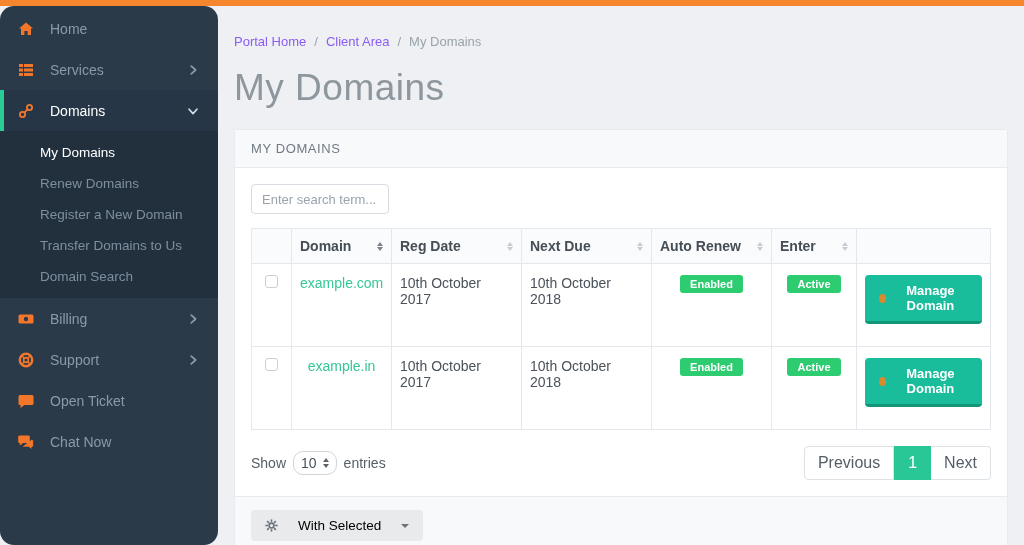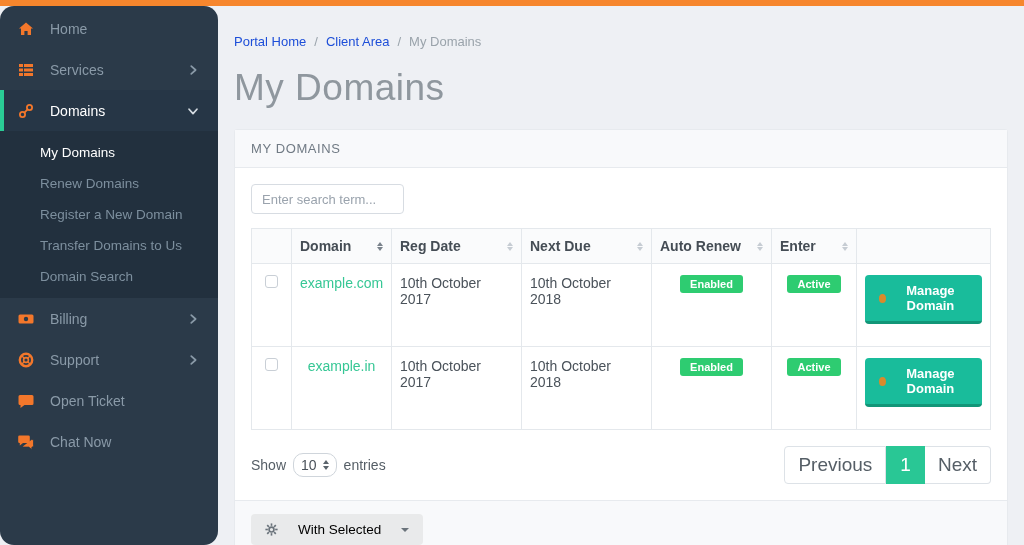--- a/index.html
+++ b/index.html
@@ -15,29 +15,29 @@
   .nav-item .ico { width:24px; display:flex; justify-content:center; margin-right:12px; }
   .nav-item .chev { margin-left:auto; display:flex; }
   .nav-item.active { background:#263646; color:#ffffff; border-left:4px solid #2acc96; padding-left:10px; }
   .submenu { background:#22303e; padding:6px 0; }
   .sub-item { height:31px; display:flex; align-items:center; padding-left:40px; font-size:13.5px; color:#7d8f9e; cursor:pointer; }
   .sub-item.active { color:#ffffff; }
 
   
   .main { flex:1; padding:0 16px; background:#eef0f4; }
   .breadcrumb { margin-top:28px; font-size:13px; color:#9aa3ab; display:flex; gap:8px; align-items:center; }
-  .breadcrumb a { color:#1d4ed8; text-decoration:none; cursor:pointer; }
+  .breadcrumb a { color:#8b5cf6; text-decoration:none; cursor:pointer; }
   .page-title { font-size:37px; font-weight:300; color:#8f979e; margin:18px 0 20px 0; letter-spacing:0.5px; }
 
   .panel { background:#ffffff; border:1px solid #e7eaee; border-radius:3px; }
   .panel-header { background:#f8f9fb; border-bottom:1px solid #e7eaee; padding:11px 16px; font-size:13px; letter-spacing:0.6px; color:#707a84; }
   .panel-body { padding:16px; }
   .toolbar { display:flex; justify-content:space-between; align-items:center; margin-bottom:14px; }
   .showing { font-size:15px; color:#3f474e; }
-  .search-input { width:153px; height:30px; border:1px solid #d7dce2; border-radius:4px; padding:0 10px; font-size:13px; color:#4a525a; font-family:"Liberation Sans", sans-serif; outline:none; }
+  .search-input { width:138px; height:30px; border:1px solid #d7dce2; border-radius:4px; padding:0 10px; font-size:13px; color:#4a525a; font-family:"Liberation Sans", sans-serif; outline:none; }
   .search-input::placeholder { color:#9aa3ad; }
 
   table.domains { width:100%; border-collapse:collapse; table-layout:fixed; }
   .domains th, .domains td { border:1px solid #e4e8ec; font-size:14px; vertical-align:top; }
   .domains th { background:#fafbfc; text-align:left; padding:9px 8px; color:#454d55; font-weight:bold; cursor:pointer; }
   .domains th .th-inner { display:flex; align-items:center; justify-content:space-between; }
   .domains td { padding:11px 8px 22px 8px; color:#4a525a; }
   .col-check { width:40px; } .col-domain { width:100px; } .col-reg { width:130px; }
   .col-due { width:130px; } .col-auto { width:120px; } .col-status { width:85px; }
   td.c, th.c { text-align:center; }
@@ -47,21 +47,21 @@
   .btn-manage { display:inline-flex; align-items:center; gap:7px; background:#19bc9b; border:none; border-bottom:3px solid #129678; border-radius:4px; color:#fff; font-weight:bold; font-size:13px; padding:8px 14px; cursor:pointer; font-family:"Liberation Sans", sans-serif; }
   .dot-icon { width:9px; height:9px; border-radius:50%; background:#d98a2b; display:inline-block; }
 
   .table-foot { display:flex; justify-content:space-between; align-items:center; margin-top:16px; }
   .show-entries { display:flex; align-items:center; gap:7px; font-size:14px; color:#555e66; }
   .select-box { display:inline-flex; align-items:center; gap:6px; border:1px solid #cfd5db; border-radius:10px; padding:3px 7px; cursor:pointer; background:#fff; color:#4a525a; }
   .steppers { display:flex; flex-direction:column; gap:2px; }
   .tri-up { width:0; height:0; border-left:3.5px solid transparent; border-right:3.5px solid transparent; border-bottom:4px solid #5a636b; }
   .tri-down { width:0; height:0; border-left:3.5px solid transparent; border-right:3.5px solid transparent; border-top:4px solid #5a636b; }
   .pager { display:flex; }
-  .page-btn { border:1px solid #dde2e7; background:#fff; color:#555e66; font-size:19px; padding:7px 13px; cursor:pointer; font-family:"Liberation Sans", sans-serif; }
+  .page-btn { border:1px solid #dde2e7; background:#fff; color:#555e66; font-size:16px; padding:7px 13px; cursor:pointer; font-family:"Liberation Sans", sans-serif; }
   .page-btn.prev { border-radius:4px 0 0 4px; }
   .page-btn.next { border-radius:0 4px 4px 0; border-left:none; }
   .page-btn.current { background:#29c795; border-color:#29c795; color:#fff; border-radius:0; }
 
   .panel-footer { background:#f8f9fb; border-top:1px solid #e7eaee; padding:13px 16px 36px 16px; }
   .btn-with-selected { display:inline-flex; align-items:center; gap:20px; background:#e9eaeb; border:none; border-radius:4px; color:#000000; font-size:13.5px; padding:8px 14px; cursor:pointer; font-family:"Liberation Sans", sans-serif; }
   .caret { width:0; height:0; border-left:4px solid transparent; border-right:4px solid transparent; border-top:4px solid #6a737b; }
 
   .sort-ico { display:inline-flex; flex-direction:column; gap:1px; margin-left:4px; }
   .sort-ico .su { width:0;height:0;border-left:3.5px solid transparent;border-right:3.5px solid transparent;border-bottom:4.5px solid #c6ccd3; }

